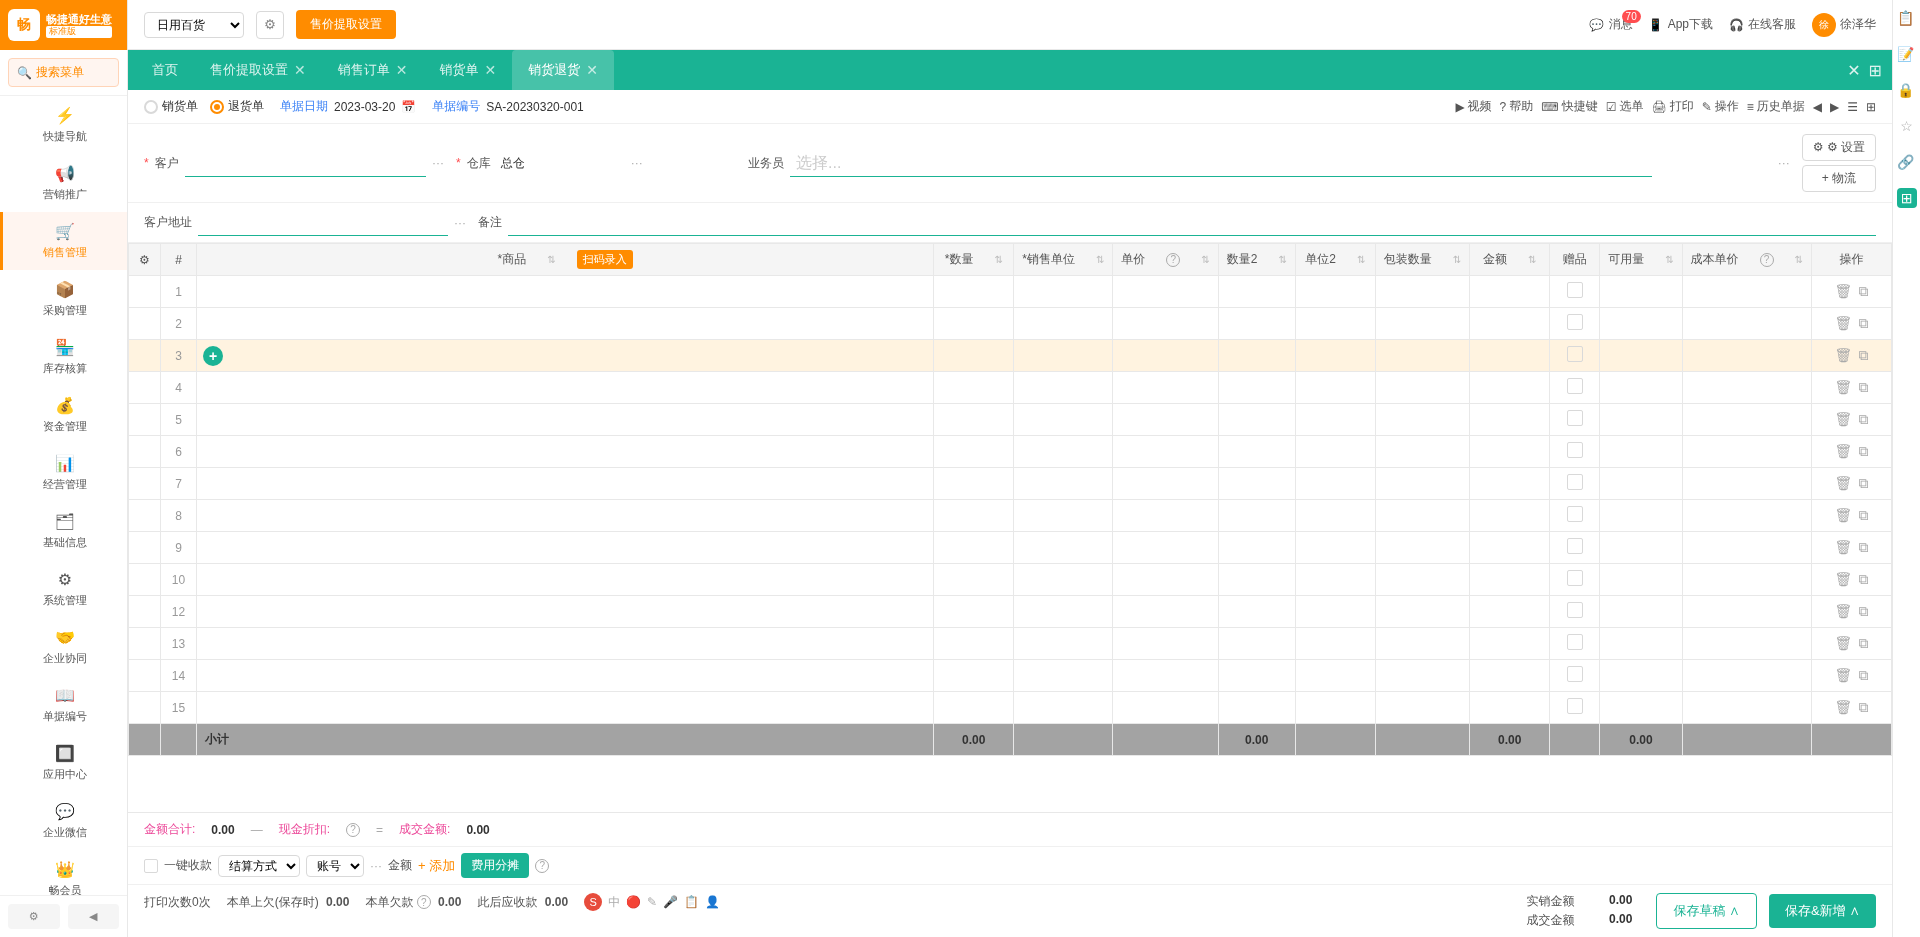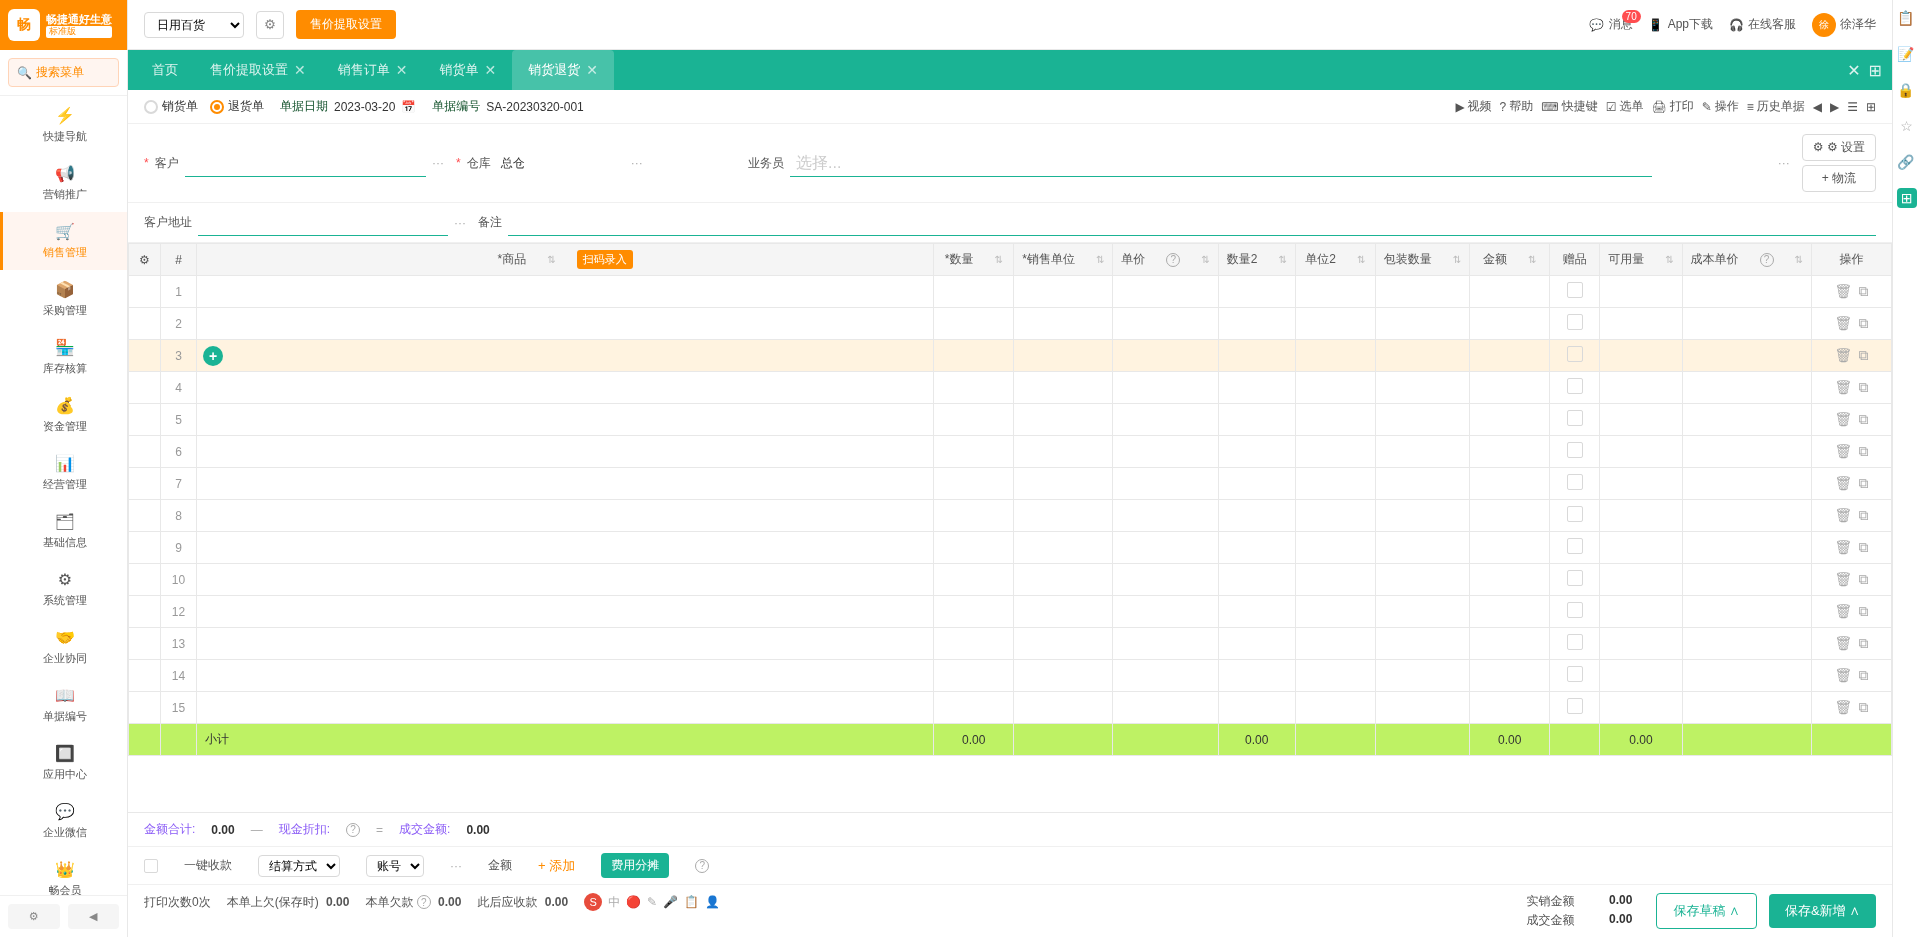--- a/index.html
+++ b/index.html
@@ -50,21 +50,21 @@
     .content { flex: 1; background: #fff; display: flex; flex-direction: column; overflow: hidden; }
 
     
     .toolbar { padding: 8px 16px; border-bottom: 1px solid #f0f0f0; display: flex; align-items: center; gap: 16px; flex-shrink: 0; }
     .radio-group { display: flex; align-items: center; gap: 12px; }
     .radio-item { display: flex; align-items: center; gap: 4px; cursor: pointer; font-size: 12px; }
     .radio-btn { width: 14px; height: 14px; border-radius: 50%; border: 2px solid #d9d9d9; display: flex; align-items: center; justify-content: center; }
     .radio-btn.checked { border-color: #ff8c00; }
     .radio-btn.checked::after { content: ''; width: 6px; height: 6px; background: #ff8c00; border-radius: 50%; }
     .toolbar-field { display: flex; align-items: center; gap: 6px; font-size: 12px; }
-    .toolbar-label { color: #14532d; }
+    .toolbar-label { color: #3b82f6; }
     .toolbar-value { color: #333; }
     .toolbar-spacer { flex: 1; }
     .toolbar-actions { display: flex; align-items: center; gap: 8px; }
     .toolbar-action { display: flex; align-items: center; gap: 3px; cursor: pointer; color: #555; font-size: 12px; }
 
     
     .form-section { padding: 10px 16px; border-bottom: 1px solid #f0f0f0; display: flex; align-items: center; flex-wrap: wrap; gap: 12px; flex-shrink: 0; }
     .form-field { display: flex; align-items: center; gap: 6px; min-width: 300px; }
     .form-label { color: #555; font-size: 12px; white-space: nowrap; }
     .form-required { color: #ff4d4f; }
@@ -92,30 +92,30 @@
     .col-pkg { width: 80px; }
     .col-amount { width: 80px; }
     .col-gift { width: 50px; }
     .col-avail { width: 80px; }
     .col-cost { width: 90px; }
     .col-op { width: 80px; }
     .checkbox-cell { width: 16px; height: 16px; border: 1px solid #d9d9d9; display: inline-block; border-radius: 2px; }
     .op-btns { display: flex; gap: 6px; justify-content: center; }
     .op-btn { color: #aaa; cursor: pointer; font-size: 14px; }
     .add-row-btn { width: 20px; height: 20px; background: #1ab394; color: #fff; border-radius: 50%; display: flex; align-items: center; justify-content: center; cursor: pointer; font-size: 14px; font-weight: bold; }
-    .subtotal-row td { background: #bef264; font-weight: normal; }
+    .subtotal-row td { background: #a3a3a3; font-weight: bold; }
 
     
     .footer { border-top: 1px solid #e8e8e8; flex-shrink: 0; }
     .footer-calc { padding: 8px 16px; display: flex; align-items: center; gap: 16px; font-size: 12px; border-bottom: 1px solid #f0f0f0; }
-    .footer-calc-label { color: #8b5cf6; }
+    .footer-calc-label { color: #ec4899; }
     .footer-calc-value { color: #333; font-weight: bold; }
     .footer-calc-dash { color: #aaa; }
     .footer-calc-equal { color: #aaa; }
-    .footer-payment { padding: 6px 16px; display: flex; align-items: center; gap: 26px; font-size: 12px; border-bottom: 1px solid #f0f0f0; }
+    .footer-payment { padding: 6px 16px; display: flex; align-items: center; gap: 6px; font-size: 12px; border-bottom: 1px solid #f0f0f0; }
     .footer-payment-checkbox { width: 14px; height: 14px; border: 1px solid #d9d9d9; border-radius: 2px; cursor: pointer; }
     .footer-payment-label { color: #555; }
     .footer-payment-select { border: 1px solid #d9d9d9; border-radius: 4px; padding: 2px 6px; font-size: 12px; background: #fff; }
     .footer-payment-dots { color: #aaa; cursor: pointer; }
     .footer-payment-add { color: #ff8c00; cursor: pointer; font-size: 13px; }
     .footer-payment-fenbao { background: #1ab394; color: #fff; border: none; border-radius: 4px; padding: 4px 10px; font-size: 12px; cursor: pointer; }
     .footer-bottom { padding: 8px 16px; display: flex; align-items: flex-start; justify-content: space-between; }
     .footer-bottom-left { display: flex; align-items: center; gap: 16px; font-size: 12px; color: #555; }
     .footer-bottom-right { display: flex; align-items: center; gap: 12px; }
     .footer-stat { display: flex; flex-direction: column; align-items: flex-end; gap: 2px; font-size: 12px; margin-right: 12px; }

